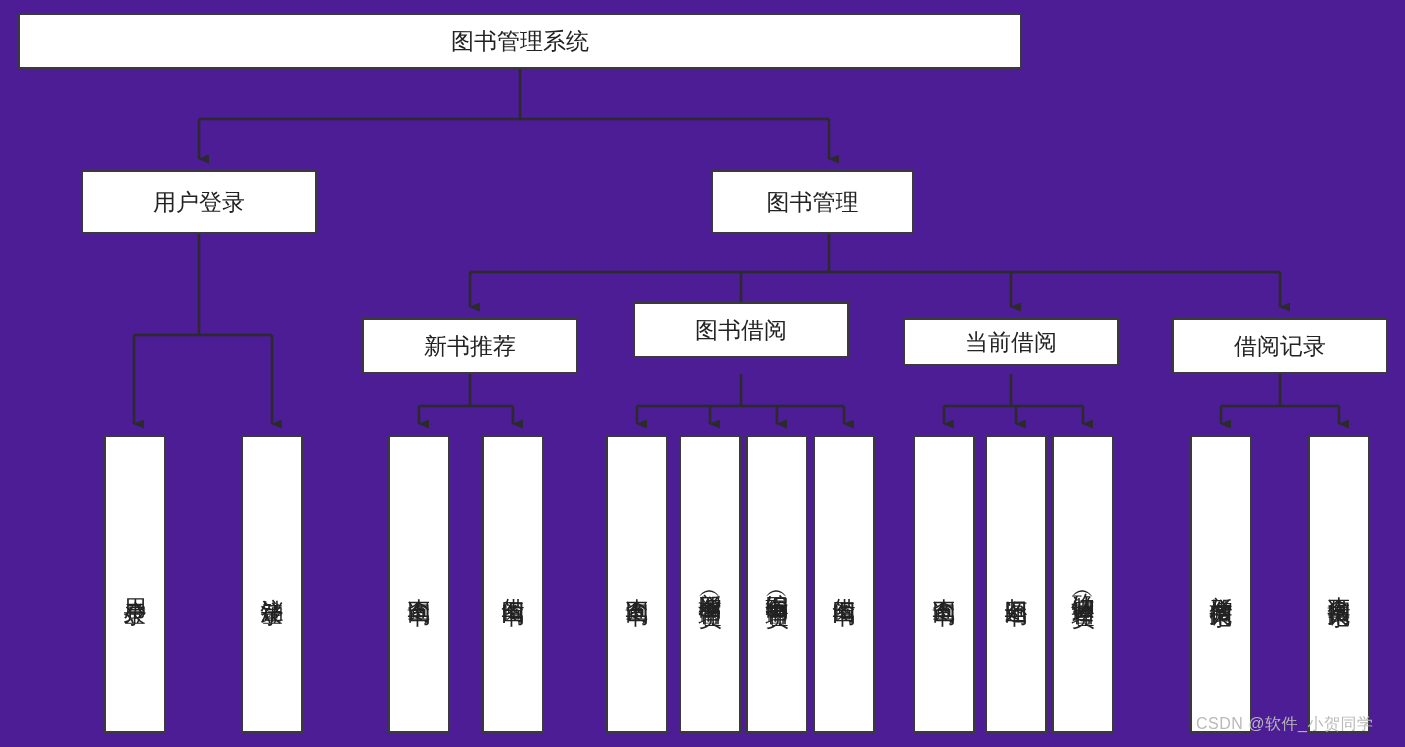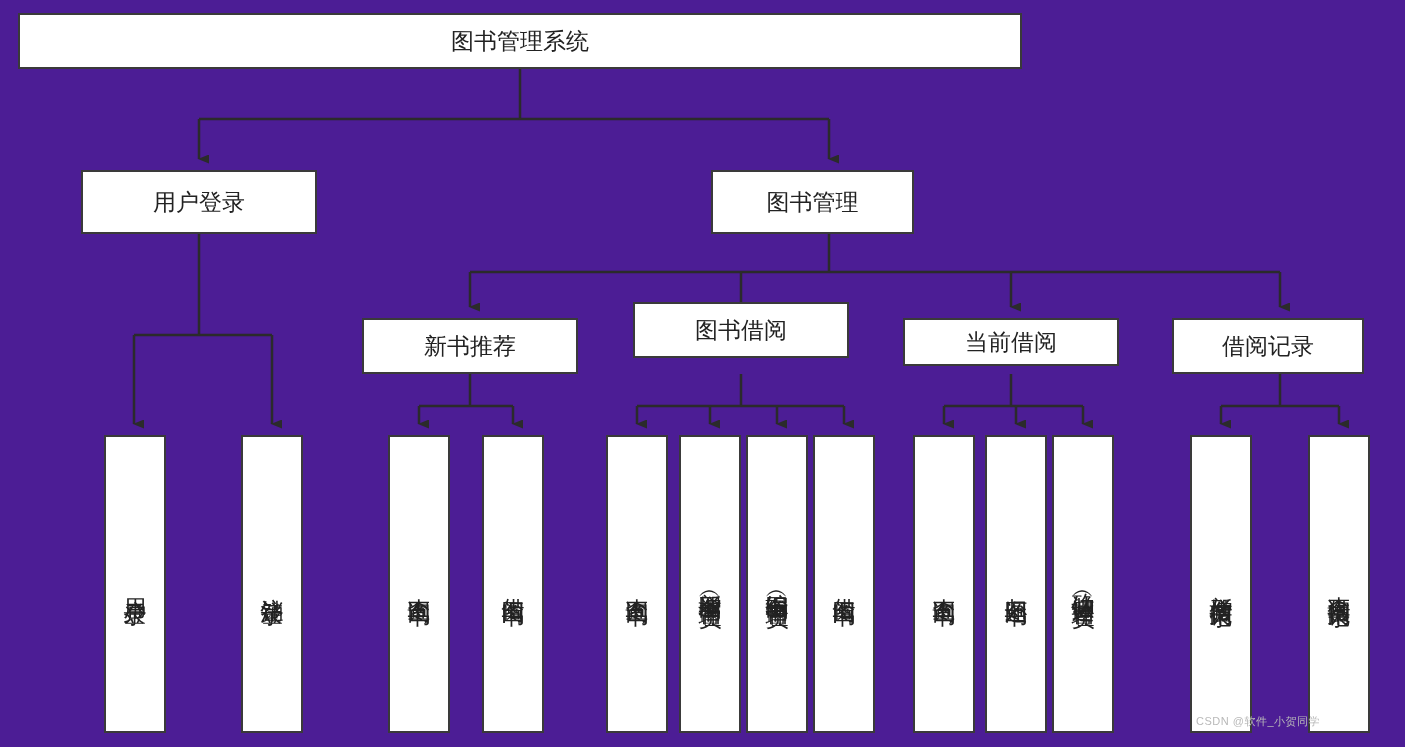--- a/index.html
+++ b/index.html
@@ -48,21 +48,21 @@
   .node.vertical .label {
     writing-mode: vertical-rl;
     text-orientation: upright;
     font-size: 23px;
     letter-spacing: 2px;
     line-height: 1.0;
   }
   .watermark {
     position: absolute;
     color: #b9b9b9;
-    font-size: 11px;
+    font-size: 16px;
     white-space: nowrap;
     letter-spacing: 0.5px;
   }
 </style>
 </head>
 <body>
 
 <div id="diagram-root">
 
   <svg class="connectors" viewBox="0 0 1405 747" xmlns="http://www.w3.org/2000/svg">
@@ -120,21 +120,21 @@
       </div>
       <div class="node horizontal" style="left: 362px; top: 318px; width: 216px; height: 56px; border-color: rgb(58, 58, 58); background: rgb(255, 255, 255);">
         <div class="label" style="color: rgb(34, 34, 34);">新书推荐</div>
       </div>
       <div class="node horizontal" style="left: 633px; top: 302px; width: 216px; height: 56px; border-color: rgb(58, 58, 58); background: rgb(255, 255, 255);">
         <div class="label" style="color: rgb(34, 34, 34);">图书借阅</div>
       </div>
       <div class="node horizontal" style="left: 903px; top: 318px; width: 216px; height: 48px; border-color: rgb(58, 58, 58); background: rgb(255, 255, 255);">
         <div class="label" style="color: rgb(34, 34, 34);">当前借阅</div>
       </div>
-      <div class="node horizontal" style="left: 1172px; top: 318px; width: 192px; height: 56px; border-color: rgb(58, 58, 58); background: rgb(255, 255, 255);">
+      <div class="node horizontal" style="left: 1172px; top: 318px; width: 216px; height: 56px; border-color: rgb(58, 58, 58); background: rgb(255, 255, 255);">
         <div class="label" style="color: rgb(34, 34, 34);">借阅记录</div>
       </div>
       <div class="node vertical" style="left: 104px; top: 435px; width: 62px; height: 298px; border-color: rgb(58, 58, 58); background: rgb(255, 255, 255);">
         <div class="label" style="color: rgb(34, 34, 34);">用户登录</div>
       </div>
       <div class="node vertical" style="left: 241px; top: 435px; width: 62px; height: 298px; border-color: rgb(58, 58, 58); background: rgb(255, 255, 255);">
         <div class="label" style="color: rgb(34, 34, 34);">注销登录</div>
       </div>
       <div class="node vertical" style="left: 388px; top: 435px; width: 62px; height: 298px; border-color: rgb(58, 58, 58); background: rgb(255, 255, 255);">
         <div class="label" style="color: rgb(34, 34, 34);">查询图书</div>

